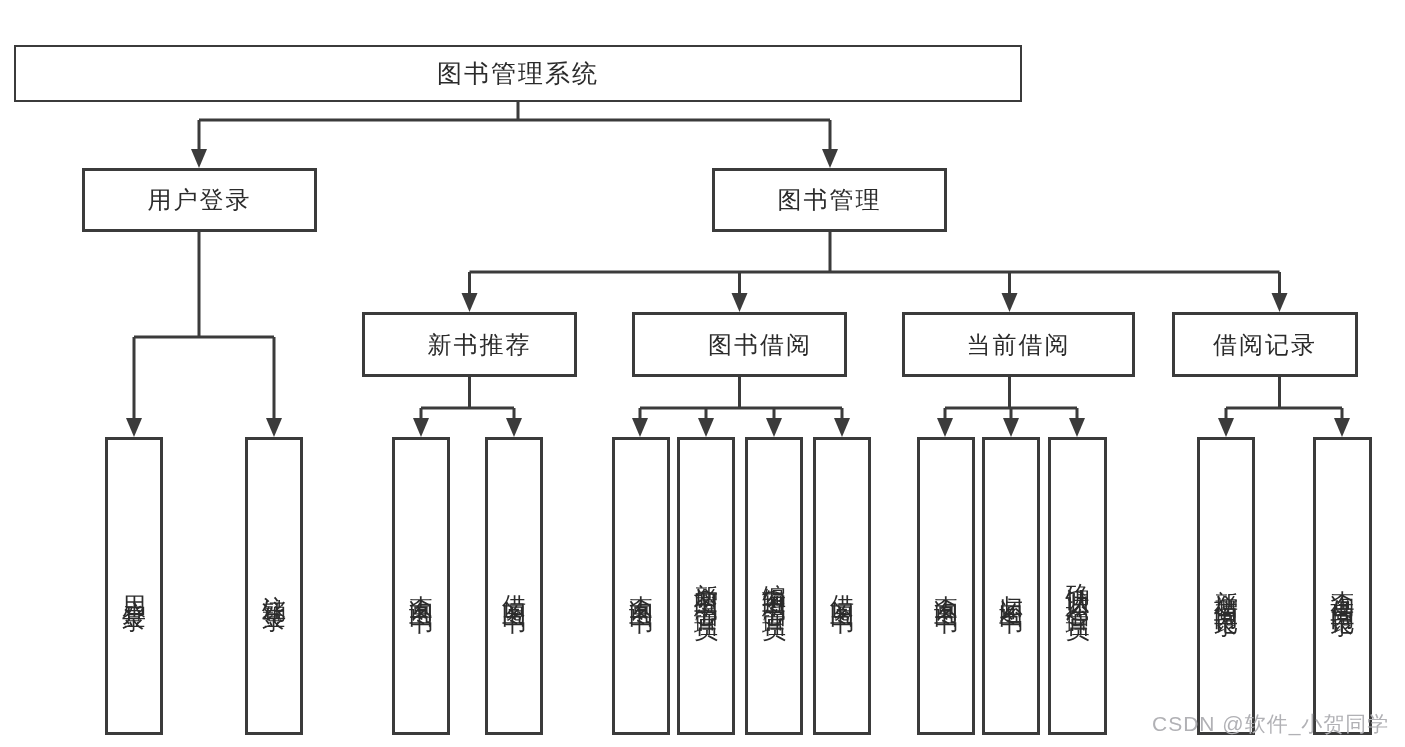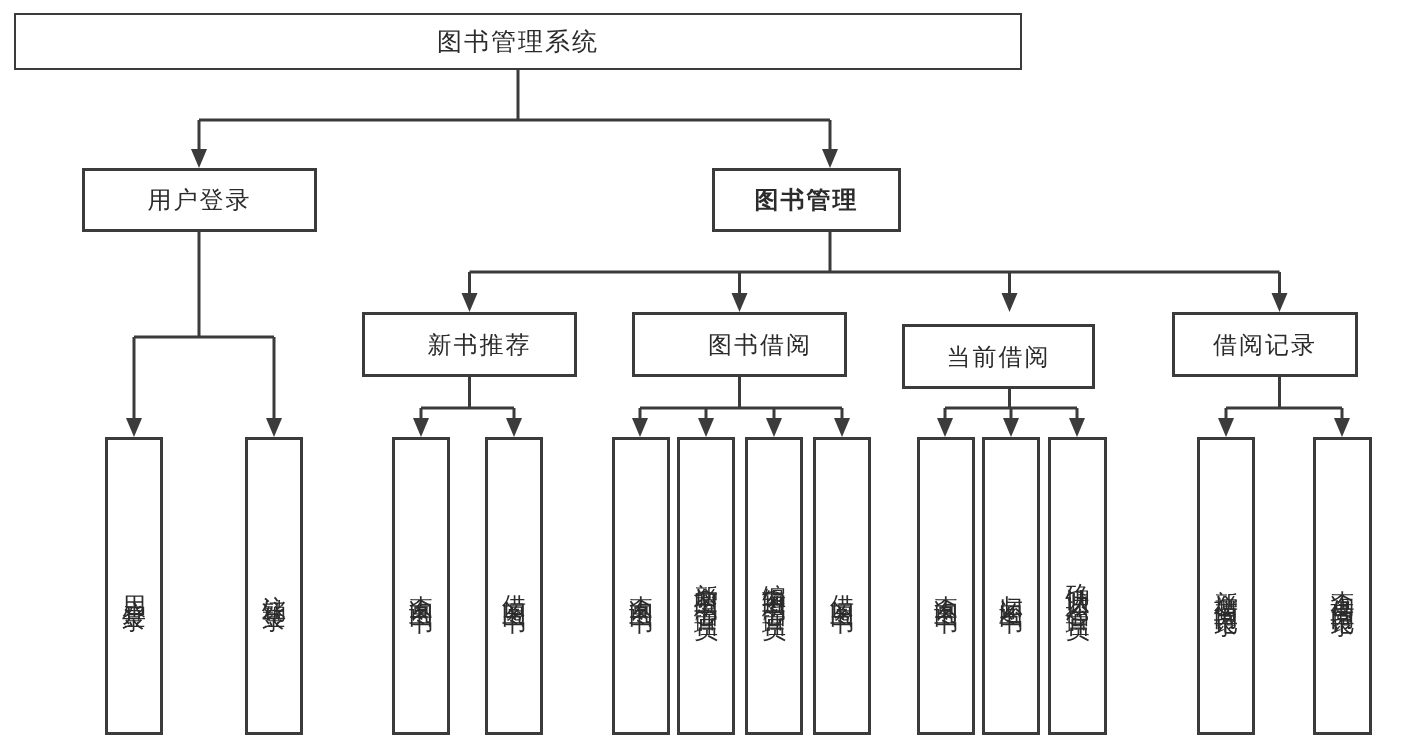--- a/index.html
+++ b/index.html
@@ -27,20 +27,21 @@
     color: #2b2b2b;
     z-index: 2;
   }
   .hbox {
     font-size: 24px;
     letter-spacing: 2px;
   }
   .root {
     border-width: 2.5px;
     font-size: 25px;
+    margin-top: 32px;
   }
   .vbox {
     writing-mode: vertical-rl;
     text-orientation: mixed;
     font-size: 24px;
     letter-spacing: 5px;
     line-height: 1;
   }
   .watermark {
     position: absolute;
@@ -113,39 +114,40 @@
       <polygon points="1003,418 1019,418 1011,437"></polygon>
       <polygon points="1069,418 1085,418 1077,437"></polygon>
       <polygon points="1218,418 1234,418 1226,437"></polygon>
       <polygon points="1334,418 1350,418 1342,437"></polygon>
     </g>
   </svg>
 
   <div class="node hbox root" style="left:14px; top:13px; width:1008px; height:57px;">图书管理系统</div>
 
   <div class="node hbox" style="left:82px; top:168px; width:235px; height:64px;">用户登录</div>
-  <div class="node hbox" style="left:712px; top:168px; width:189px; height:64px;font-weight:bold;">图书管理</div>
+  <div class="node hbox" style="left:712px; top:168px; width:235px; height:64px;">图书管理</div>
 
   <div class="node hbox" style="left:362px; top:312px; width:215px; height:65px;padding-left:20px;">新书推荐</div>
   <div class="node hbox" style="left:632px; top:312px; width:215px; height:65px;padding-left:41px;">图书借阅</div>
-  <div class="node hbox" style="left:902px; top:324px; width:193px; height:65px;">当前借阅</div>
+  <div class="node hbox" style="left:902px; top:312px; width:233px; height:65px;">当前借阅</div>
   <div class="node hbox" style="left:1172px; top:312px; width:186px; height:65px;">借阅记录</div>
 
   <div class="node vbox" style="left:105px; top:437px; width:58px; height:298px;">用户登录</div>
   <div class="node vbox" style="left:245px; top:437px; width:58px; height:298px;">注销登录</div>
 
   <div class="node vbox" style="left:392px; top:437px; width:58px; height:298px;">查询图书</div>
   <div class="node vbox" style="left:485px; top:437px; width:58px; height:298px;">借阅图书</div>
 
   <div class="node vbox" style="left:612px; top:437px; width:58px; height:298px;">查询图书</div>
   <div class="node vbox" style="left:677px; top:437px; width:58px; height:298px;">新增图书（管理员）</div>
   <div class="node vbox" style="left:745px; top:437px; width:58px; height:298px;">编辑图书（管理员）</div>
   <div class="node vbox" style="left:813px; top:437px; width:58px; height:298px;">借阅图书</div>
 
   <div class="node vbox" style="left:917px; top:437px; width:58px; height:298px;">查询图书</div>
   <div class="node vbox" style="left:982px; top:437px; width:58px; height:298px;">归还图书</div>
   <div class="node vbox" style="left:1048px; top:437px; width:59px; height:298px;">确认归还（管理员）</div>
 
   <div class="node vbox" style="left:1197px; top:437px; width:58px; height:298px;">新增借阅记录</div>
   <div class="node vbox" style="left:1313px; top:437px; width:59px; height:298px;">查询借阅记录</div>
 
+  <div class="watermark">CSDN @软件_小贺同学</div>
 
 </div>
 
 </body></html>

